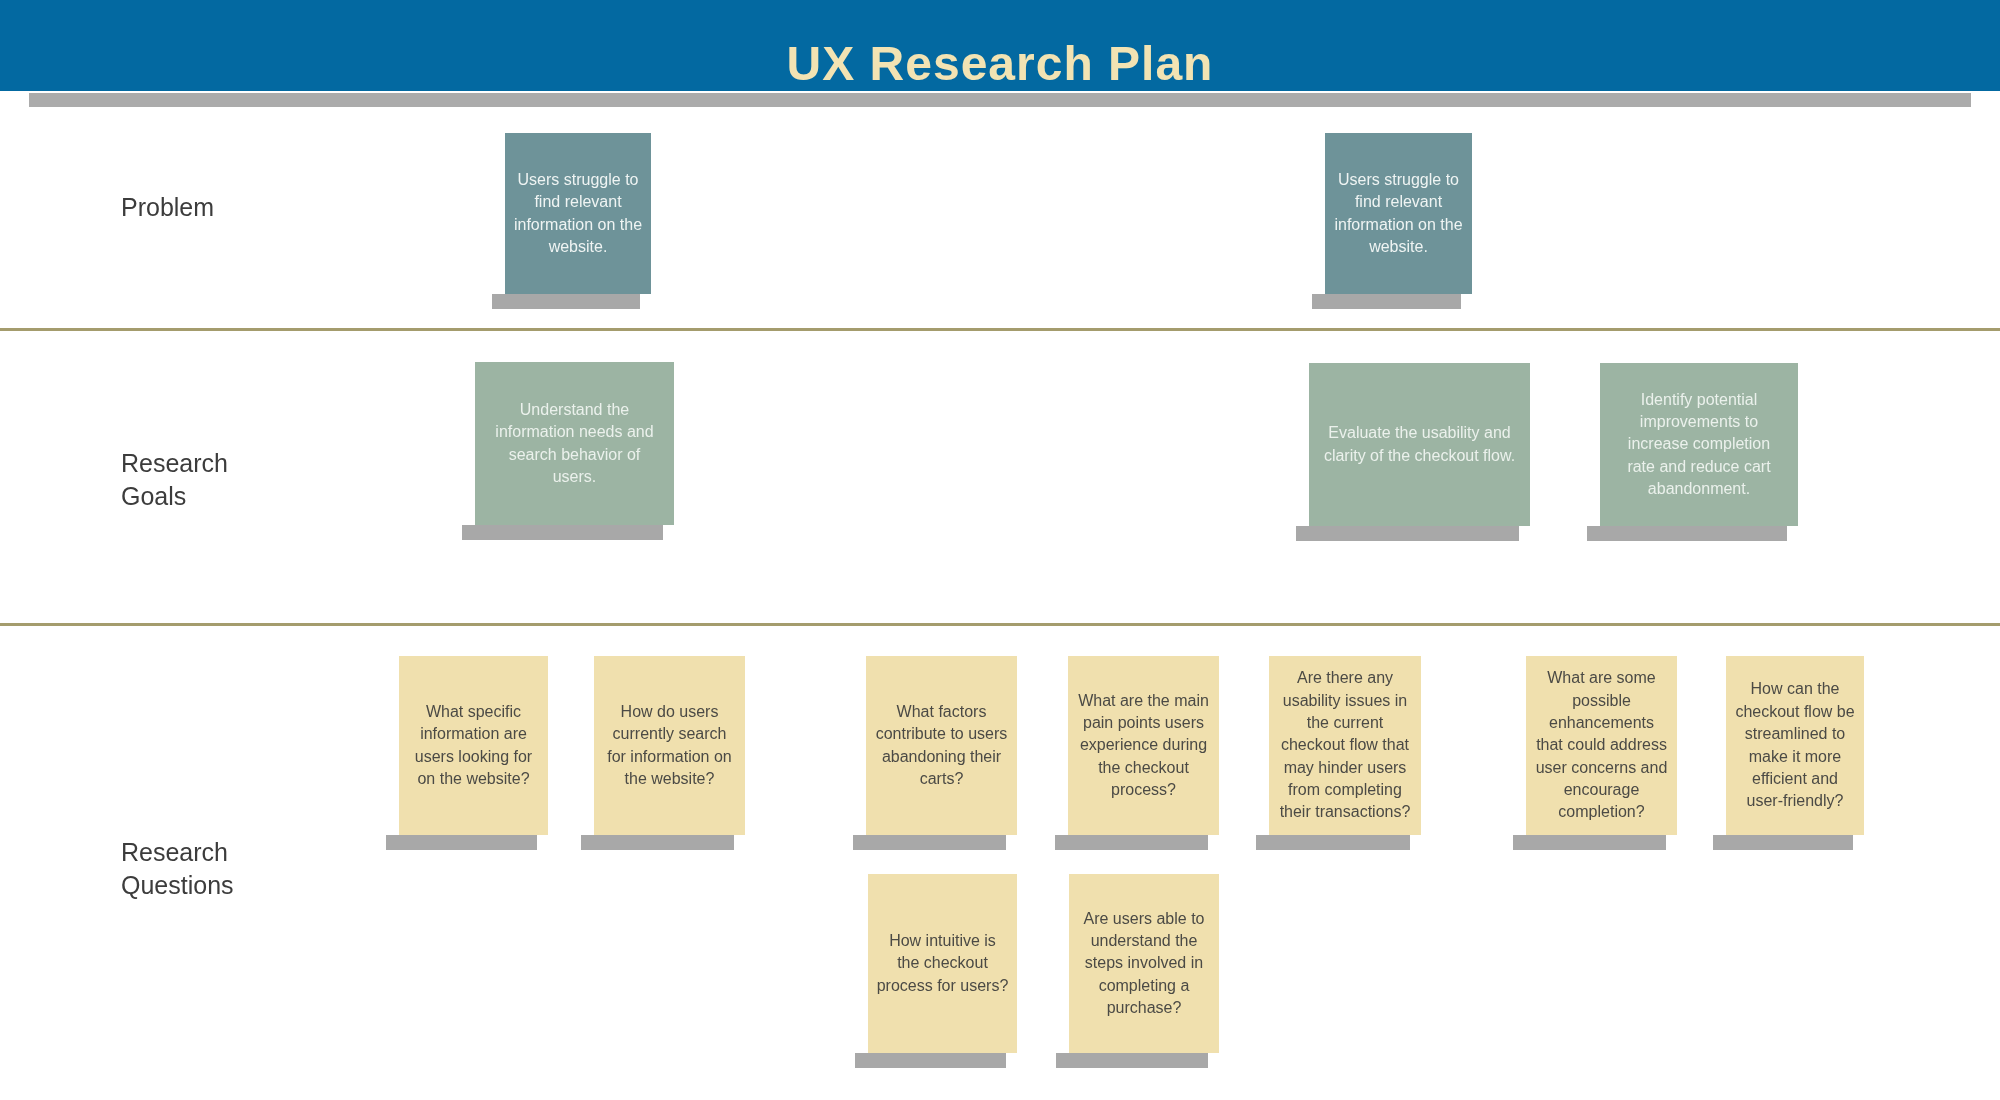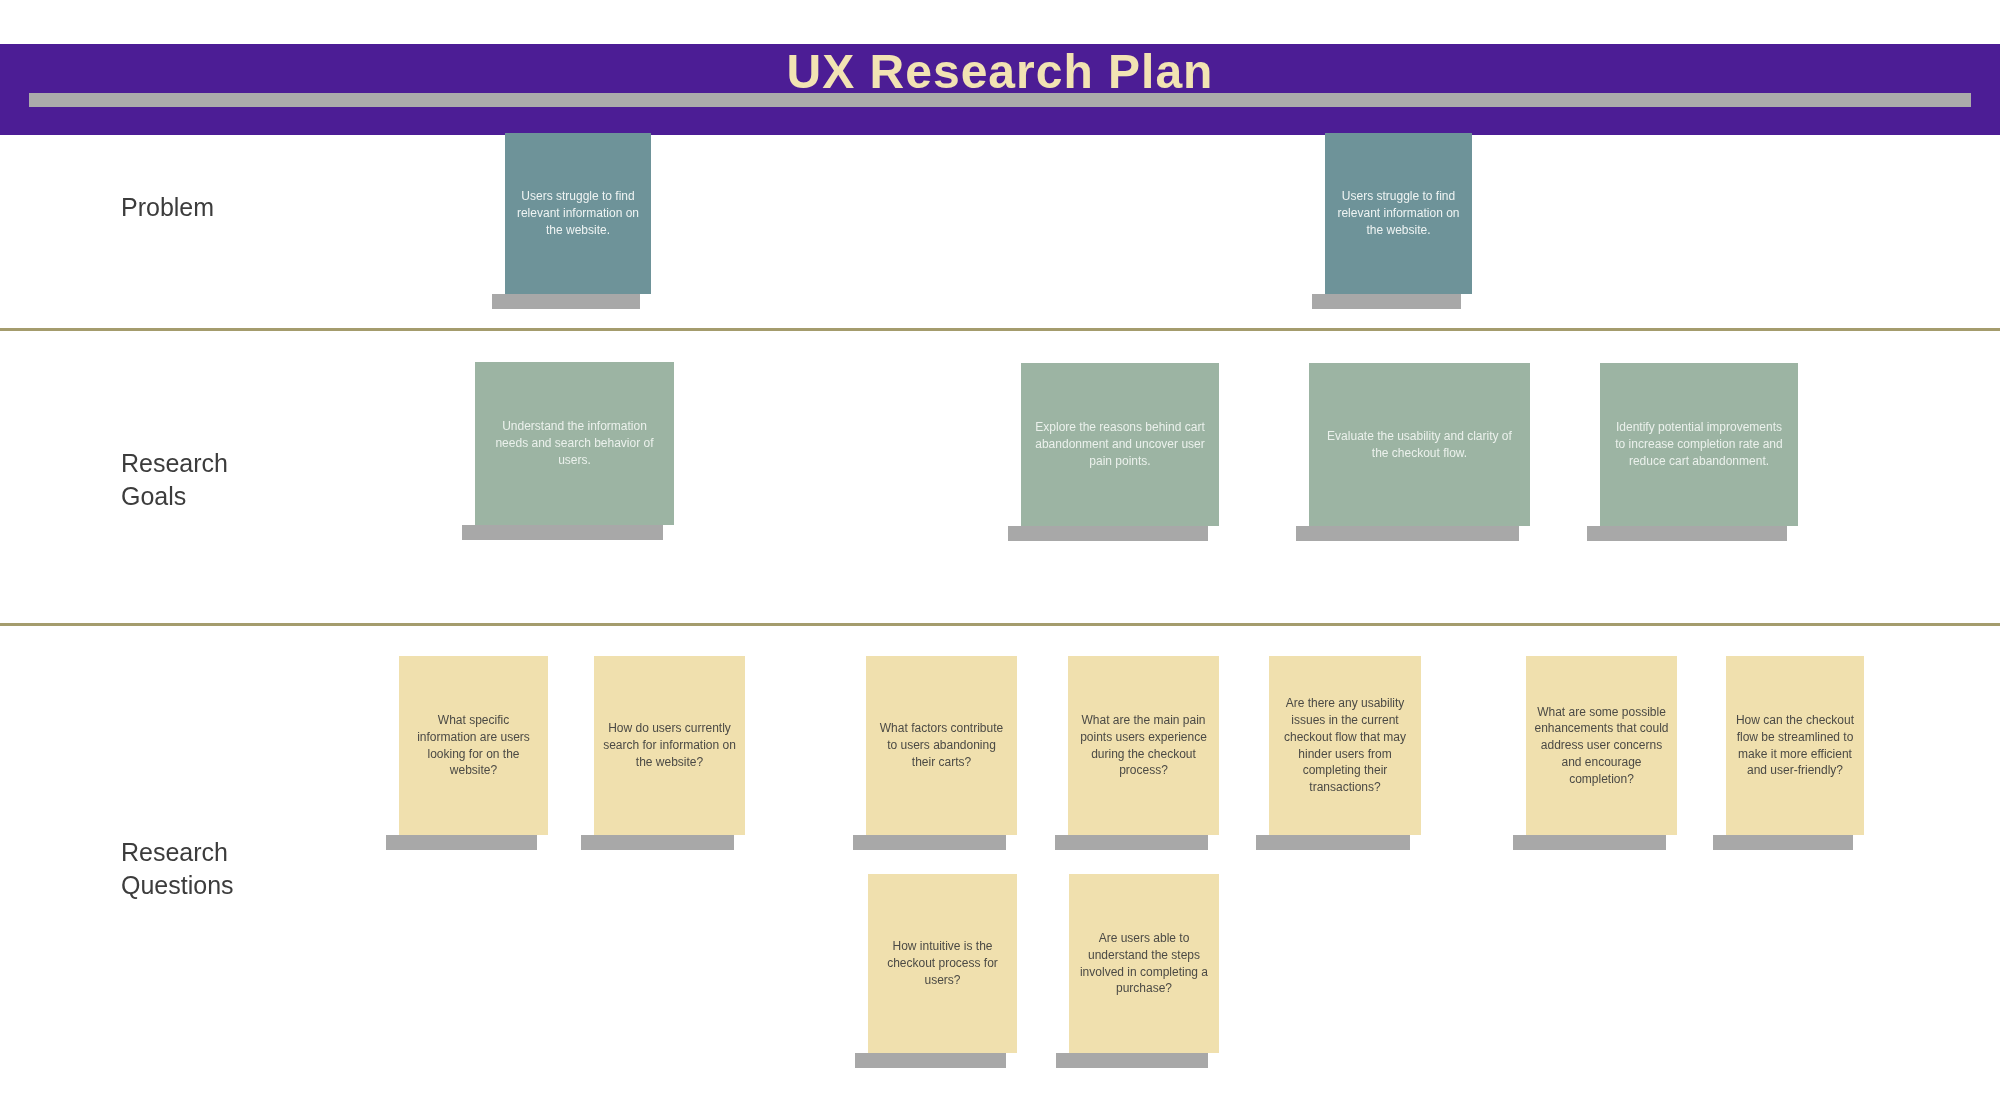--- a/index.html
+++ b/index.html
@@ -7,22 +7,22 @@
     position:relative;
     width:2000px;
     height:1100px;
     background:#ffffff;
     font-family:"Liberation Sans", sans-serif;
     overflow:hidden;
   }
   
   .header{
     position:absolute;left:0;top:0;width:2000px;height:91px;
-    background:#4c1d95;
-    display:flex;align-items:flex-start;justify-content:center;margin-top:44px;
+    background:#0369a1;
+    display:flex;align-items:flex-end;justify-content:center;
   }
   .header-title{
     color:#F2E3B3;
     font-size:48px;
     font-weight:700;
     letter-spacing:1px;
   }
   .header-shadow{
     position:absolute;left:29px;top:93px;width:1942px;height:14px;
     background:#ABABAB;
@@ -37,21 +37,21 @@
     color:#3C3C3C;font-size:25px;line-height:1.3;font-weight:400;
   }
   .label-problem{top:191px;}
   .label-goals{top:447px;}
   .label-questions{top:836px;}
   
   .note{position:absolute;}
   .face{
     display:flex;align-items:center;justify-content:center;
     text-align:center;
-    font-size:12px;line-height:1.4;
+    font-size:16px;line-height:1.4;
     box-sizing:border-box;
     margin-left:22px;
   }
   .shadow{height:15px;margin:0 11px 0 9px;background:#A8A8A8;}
   .teal .face{background:#6E9399;color:#EFF4F3;height:161px;padding:0 8px;}
   .sage .face{background:#9CB4A3;color:#EBF1EC;height:163px;padding:0 14px;}
   .tan  .face{background:#F0E0AE;color:#4B4A45;height:179px;padding:0 8px;}
   
   .p1{left:483px;top:133px;width:168px;}
   .p2{left:1303px;top:133px;width:169px;}
@@ -92,24 +92,20 @@
   </div>
   <div class="note teal p2">
     <div class="face">Users struggle to find relevant information on the website.</div>
     <div class="shadow"></div>
   </div>
 
   <div class="note sage g1">
     <div class="face">Understand the information needs and search behavior of users.</div>
     <div class="shadow"></div>
   </div>
-  <div class="note sage g2">
-    <div class="face">Explore the reasons behind cart abandonment and uncover user pain points.</div>
-    <div class="shadow"></div>
-  </div>
   <div class="note sage g3">
     <div class="face">Evaluate the usability and clarity of the checkout flow.</div>
     <div class="shadow"></div>
   </div>
   <div class="note sage g4">
     <div class="face">Identify potential improvements to increase completion rate and reduce cart abandonment.</div>
     <div class="shadow"></div>
   </div>
 
   <div class="note tan q1">

